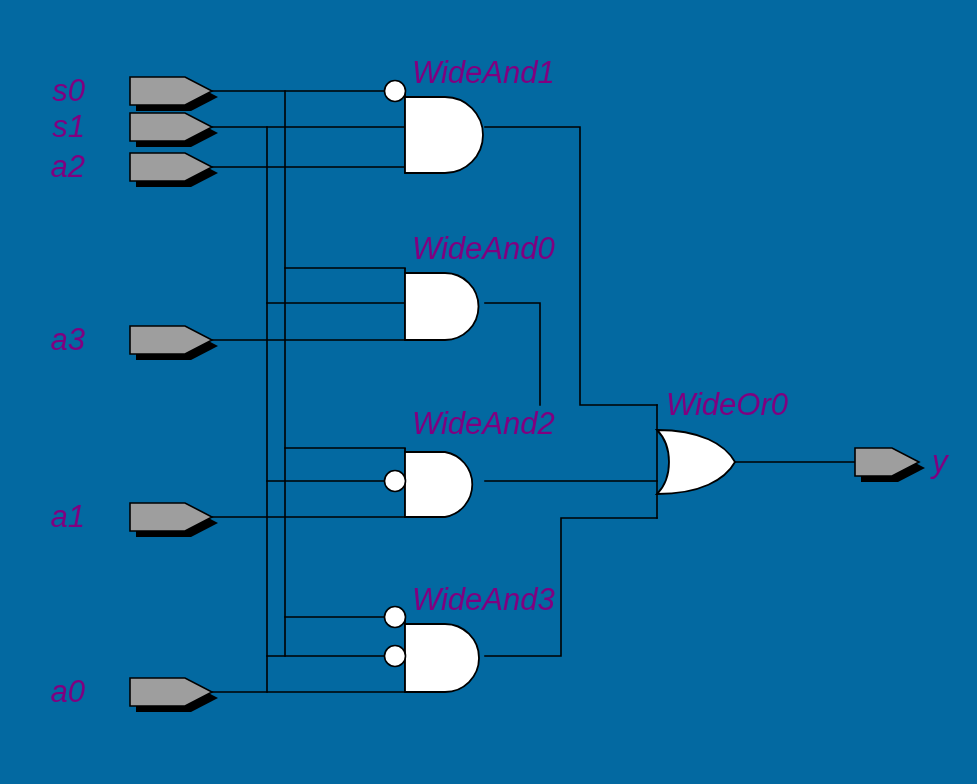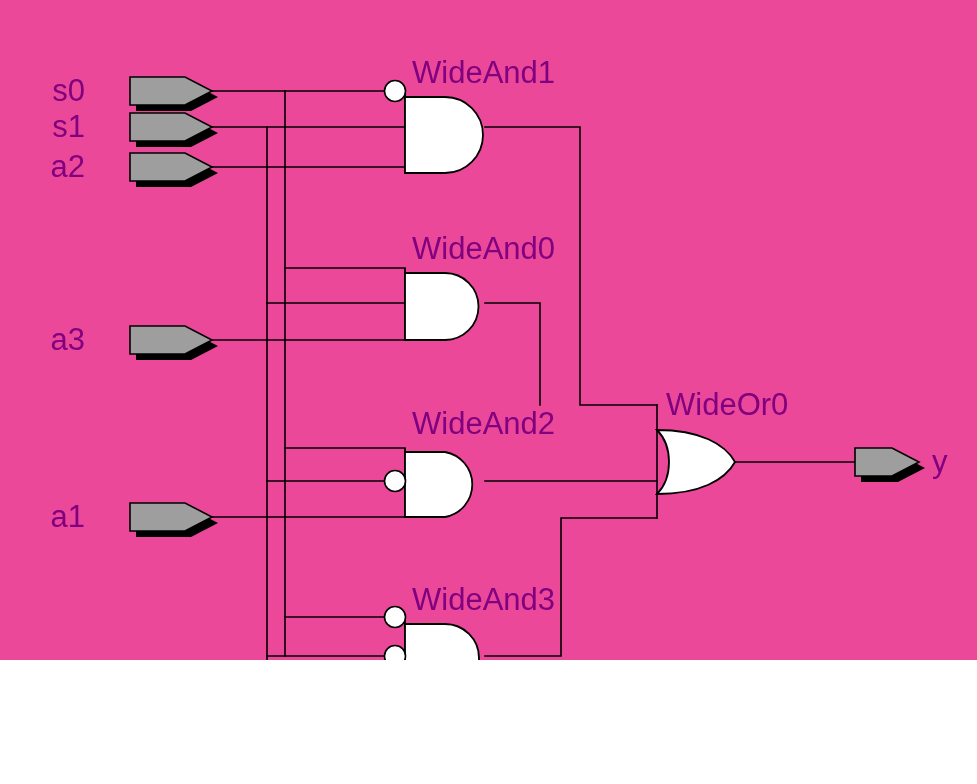--- a/index.html
+++ b/index.html
@@ -7,23 +7,24 @@
     margin: 0;
     padding: 0;
     background: #ffffff;
   }
   body {
     font-family: "Liberation Sans", sans-serif;
   }
   #schematic-root {
     position: relative;
     width: 977px;
-    height: 660px;
-    background: #ec4899;
+    height: 784px;
+    background: #0369a1;
     overflow: hidden;
+    font-style: italic;
   }
   svg#schematic {
     display: block;
     width: 977px;
     height: 784px;
   }
   .wire {
     stroke: #000000;
     stroke-width: 1.6;
     fill: none;

